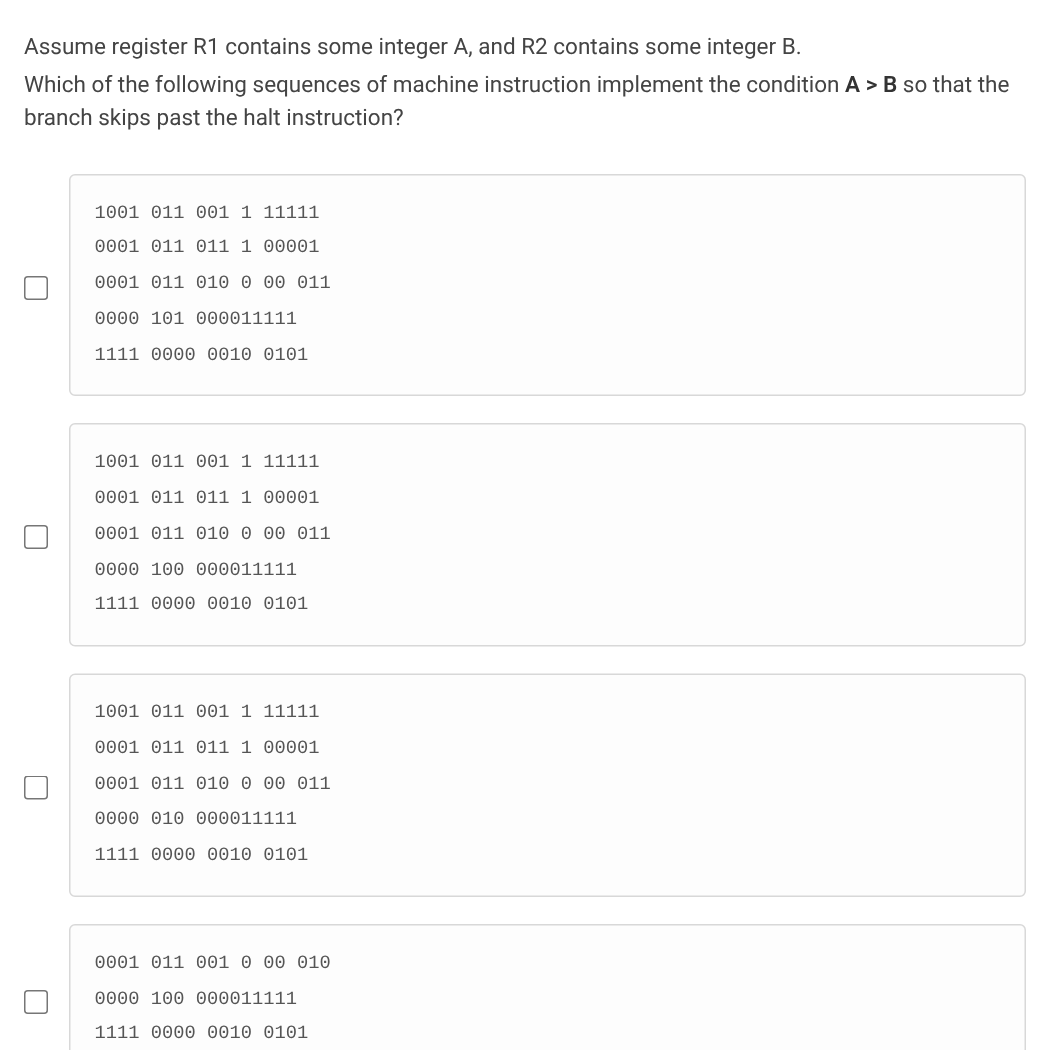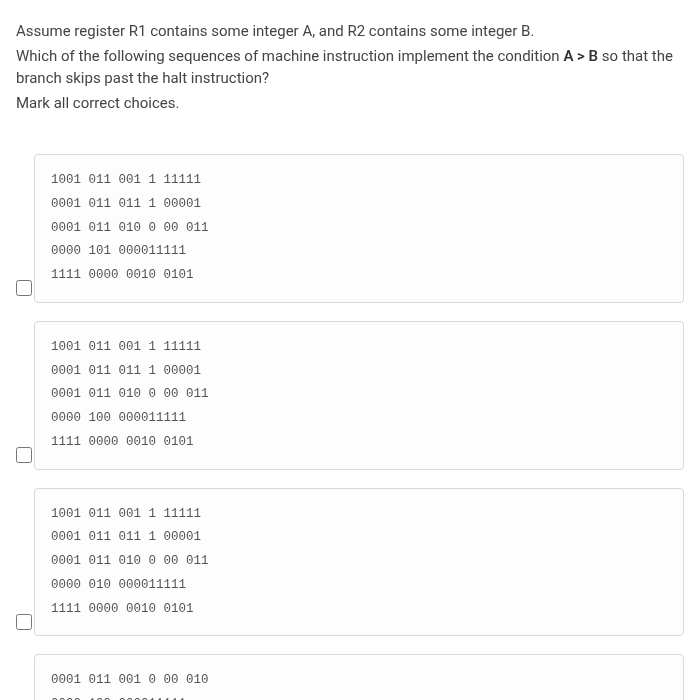--- a/index.html
+++ b/index.html
@@ -9,39 +9,39 @@
     }
     body {
       font-family: -apple-system, BlinkMacSystemFont, "Segoe UI", Roboto, Arial, sans-serif;
       background: #ffffff;
       padding: 20px 16px;
       color: #333;
       font-size: 15px;
       line-height: 1.5;
     }
     .question-text {
-      margin-bottom: 40px;
+      margin-bottom: 26px;
       color: #444;
     }
     .question-text p {
       margin-bottom: 2px;
     }
     .bold {
       font-weight: 600;
       color: #333;
     }
     .choices {
       display: flex;
       flex-direction: column;
       gap: 18px;
     }
     .choice-row {
       display: flex;
-      align-items: flex-end;
-      gap: 2px;
+      align-items: center;
+      gap: 14px;
     }
     .checkbox-wrap {
       padding-top: 10px;
     }
     input[type="checkbox"] {
       width: 16px;
       height: 16px;
       cursor: pointer;
       accent-color: #666;
     }
@@ -59,21 +59,20 @@
     }
   </style>
 </head>
 <body>
 
 <div class="question-text">
   <p>Assume register R1 contains some integer A, and R2 contains some integer B.</p>
   <p>
     <span>Which of the following sequences of machine instruction implement the condition </span><span class="bold">A &gt; B</span><span> so that the branch skips past the halt instruction?</span>
   </p>
-  <p>Mark all correct choices.</p>
 </div>
 
 <div class="choices">
 
   <div class="choice-row">
     <div class="checkbox-wrap">
       <input type="checkbox" style="">
     </div>
     <div class="code-box">1001 011 001 1 11111
 0001 011 011 1 00001

